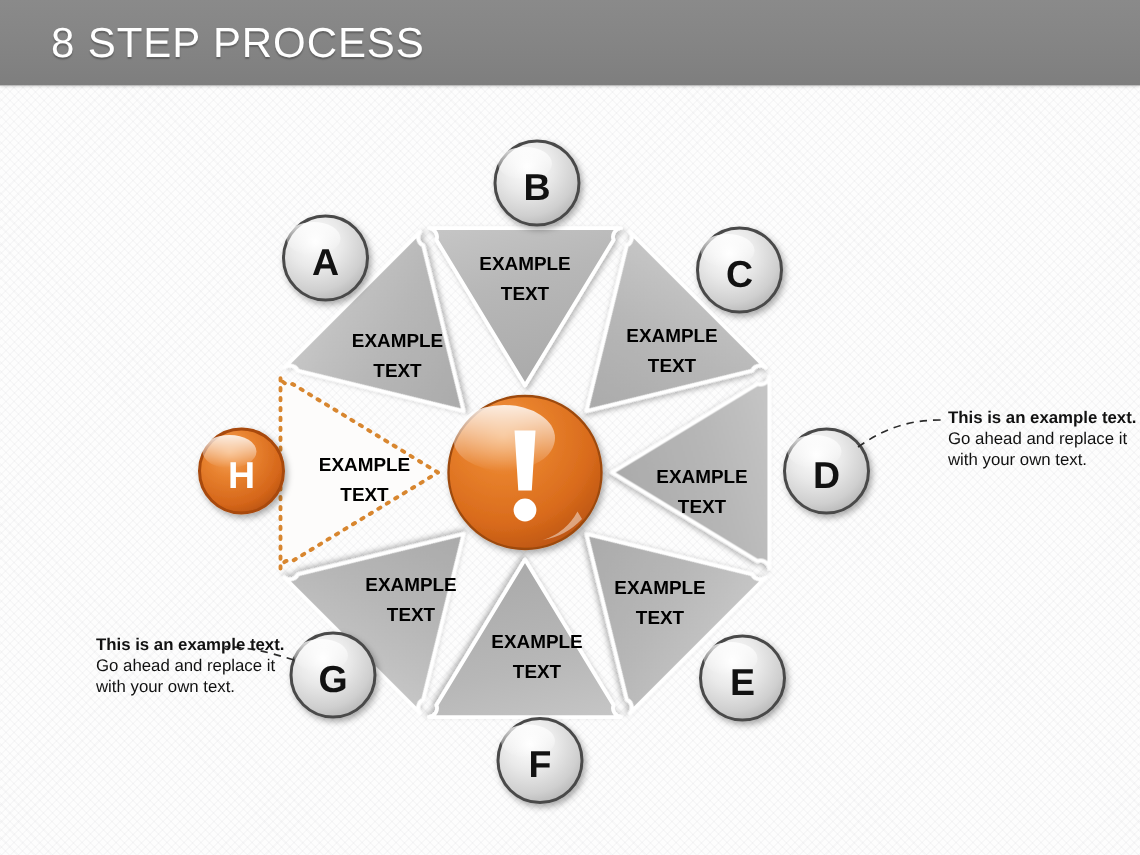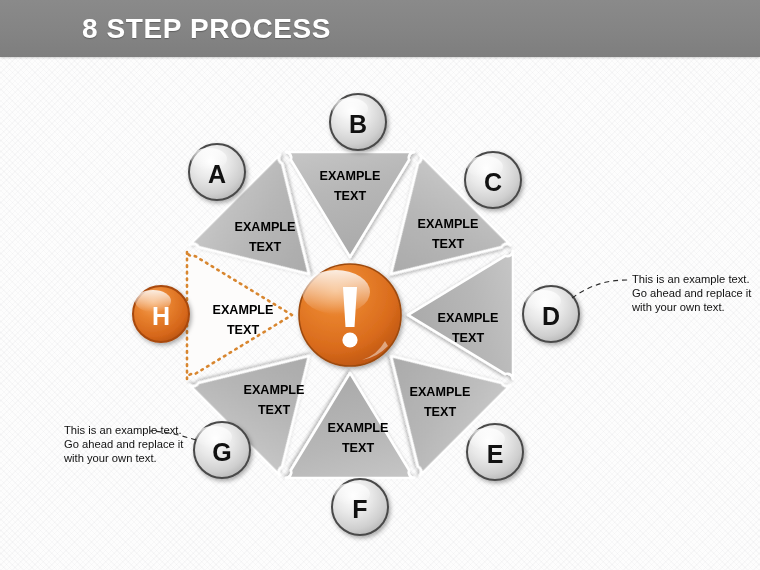--- a/index.html
+++ b/index.html
@@ -18,33 +18,32 @@
       repeating-linear-gradient(-45deg, rgba(150,150,160,.055) 0 1px, transparent 1px 4px);
   }
   
   #header{
     position:absolute;left:0;top:0;width:760px;height:57px;
     background:linear-gradient(180deg,#8a8a8a 0%,#848484 55%,#7e7e7e 100%);
     box-shadow:0 1px 2px rgba(0,0,0,.18);
   }
   #header-title{
     position:absolute;left:34px;top:13px;
-    font-size:28px;font-weight:bold;letter-spacing:.6px;
+    font-size:28px;font-weight:normal;letter-spacing:.6px;
     color:#ffffff;text-shadow:0 1px 1px rgba(0,0,0,.28);
     white-space:nowrap;
-    margin-left:48px;
   }
   
   #diagram{position:absolute;left:0;top:0;width:760px;height:570px;}
   
   .callout{
     position:absolute;width:130px;
     font-size:11.2px;line-height:14.2px;color:#111;
   }
-  .callout .lead{font-weight:normal;}
+  .callout .lead{font-weight:bold;}
   #callout-right{left:632px;top:272px;}
   #callout-left{left:64px;top:423px;}
 </style>
 </head>
 <body>
 
 <div id="stage">
 
   <div id="header">
     <div id="header-title">8 STEP PROCESS</div>

